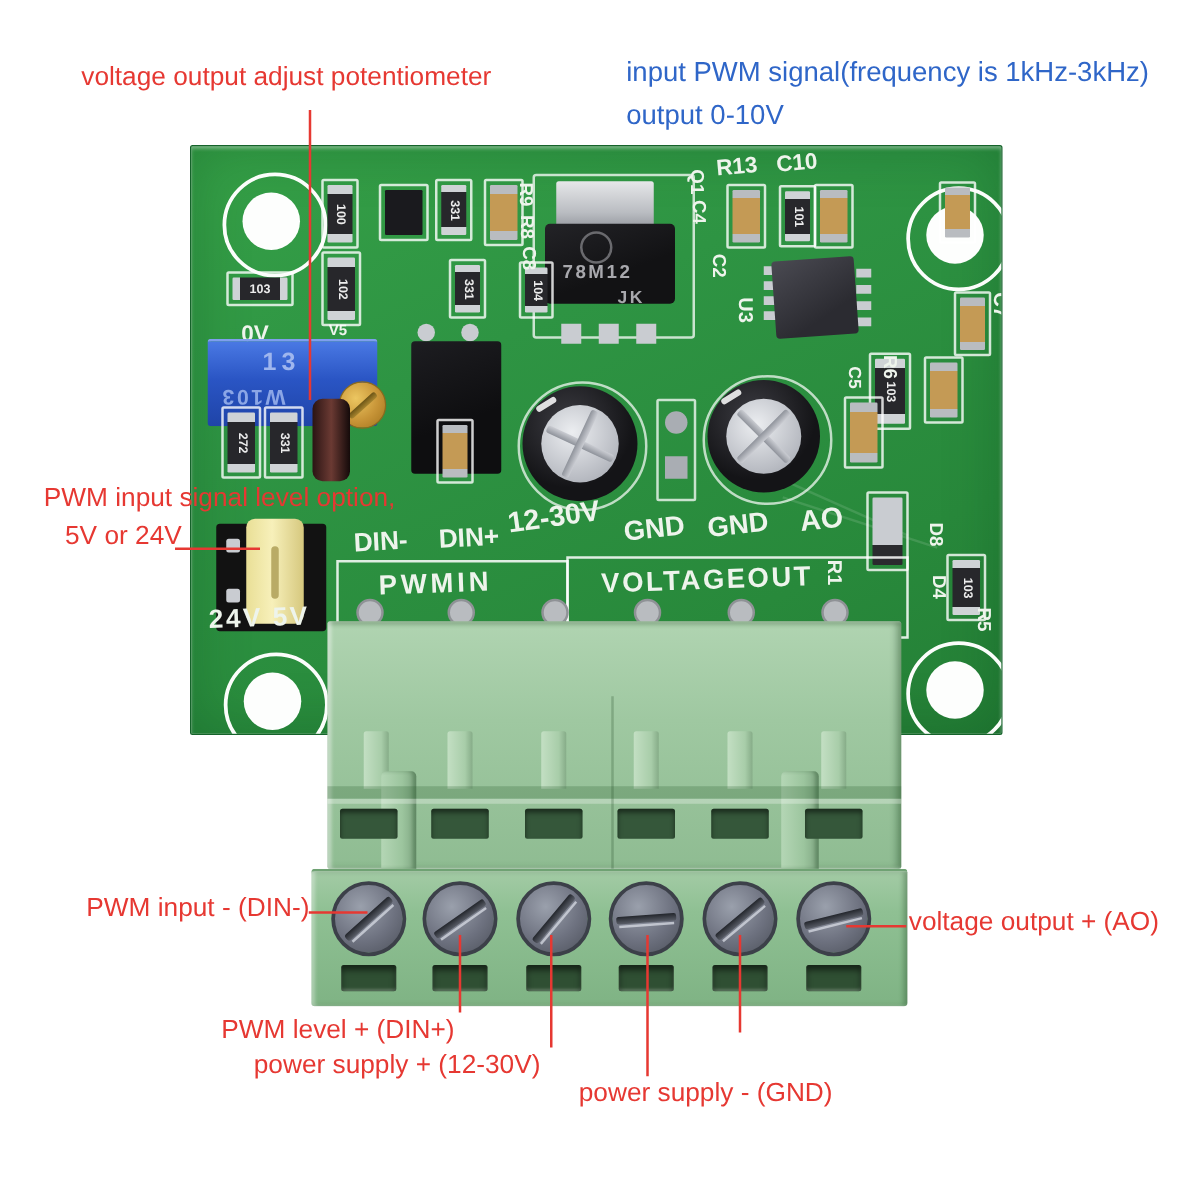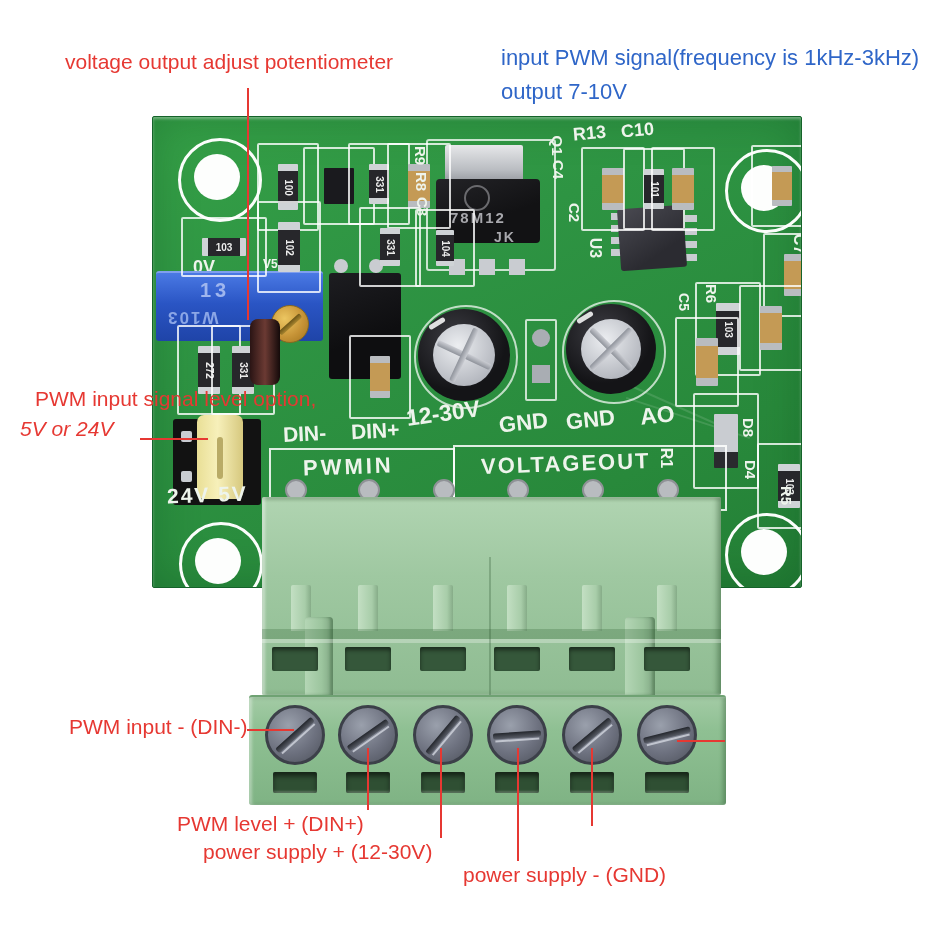--- a/index.html
+++ b/index.html
@@ -14,21 +14,21 @@
   #pcb{position:absolute;left:152px;top:116px;width:648px;height:470px;overflow:hidden;
        background:linear-gradient(155deg,#35a047 0%,#2e9443 35%,#28893b 75%,#247f36 100%);
        box-shadow:inset 0 2px 3px rgba(255,255,255,.35), inset 0 0 46px rgba(0,60,20,.28);
        border:1px solid #15632a;border-radius:2px;}
   .silk{position:absolute;color:#eef4ec;font-weight:bold;white-space:nowrap;
         font-family:"Liberation Sans",sans-serif;}
   .r90{transform:rotate(90deg);}
   .ring{position:absolute;border-radius:50%;}
   .holering{border:3px solid #fbfdfb;}
   .holein{background:#fdfefd;}
-  .sm{position:absolute;border:2px solid rgba(255,255,255,.8);padding:19px;border-radius:2px;}
+  .sm{position:absolute;border:2px solid rgba(255,255,255,.8);padding:3px;border-radius:2px;}
   .bd{display:flex;align-items:center;justify-content:center;border-radius:1px;}
   .res-v{background:linear-gradient(180deg,#cfd3d6 0 15%,#27272b 15% 85%,#cfd3d6 85%);}
   .res-h{background:linear-gradient(90deg,#cfd3d6 0 14%,#27272b 14% 86%,#cfd3d6 86%);}
   .cap-v{background:linear-gradient(180deg,#b9bcc0 0 16%,#c49a55 16% 84%,#b9bcc0 84%);}
   .code{color:#ececec;font:bold 10px "Liberation Sans",sans-serif;}
   .trace{position:absolute;background:rgba(255,255,255,.12);}
   
   #plug{position:absolute;left:262px;top:497px;width:459px;height:198px;border-radius:2px;
         background:linear-gradient(180deg,#b0d4b1 0%,#9fc8a1 40%,#8fbc92 100%);
         box-shadow:inset 3px 0 3px rgba(255,255,255,.45), inset -4px 0 5px rgba(25,65,30,.35), inset 0 3px 3px rgba(25,65,30,.18);}
@@ -85,21 +85,21 @@
     <div class="abs" style="left:532px;top:98px;width:12px;height:7px;background:#c9ccd1;box-shadow:0 13px #c9ccd1,0 26px #c9ccd1,0 39px #c9ccd1;"></div>
     <div class="abs" style="left:466px;top:90px;width:66px;height:62px;background:linear-gradient(150deg,#4a4a52,#2b2b31 70%);border-radius:3px;transform:rotate(-4deg);"></div>
 
     <div class="ring" style="left:181px;top:142px;width:14px;height:14px;background:#c9ccd1;"></div>
     <div class="ring" style="left:216px;top:142px;width:14px;height:14px;background:#c9ccd1;"></div>
     <div class="abs" style="left:176px;top:156px;width:72px;height:106px;background:linear-gradient(160deg,#1d1d21,#0e0e10 60%);border-radius:3px;"></div>
 
     <div class="silk" style="left:40px;top:140px;font-size:18px;">0V</div>
     <div class="silk" style="left:110px;top:140px;font-size:12px;">V5</div>
 
-    <div class="abs" style="left:3px;top:154px;width:136px;height:68px;background:linear-gradient(180deg,#4a79e4,#2a55c4 45%,#1f44a8);border-top:2px solid #7f9fee;border-radius:3px;padding-left:31px;">
+    <div class="abs" style="left:13px;top:154px;width:136px;height:68px;background:linear-gradient(180deg,#4a79e4,#2a55c4 45%,#1f44a8);border-top:2px solid #7f9fee;border-radius:3px;">
       <div class="t" style="left:44px;top:6px;color:#9fb6ee;font-size:20px;font-weight:bold;letter-spacing:4px;">13</div>
       <div class="t" style="left:10px;top:34px;color:#8ba6e6;font-size:17px;font-weight:bold;letter-spacing:2px;transform:rotate(180deg);">W103</div>
     </div>
     <div class="ring" style="left:118px;top:188px;width:36px;height:36px;background:radial-gradient(circle at 35% 35%,#ecc661,#c79437 55%,#a5761f 95%);border:1px solid #8a6a1e;">
       <div class="slotwrap" style="transform:rotate(-42deg);">
           <div class="slot" style="width:28px;height:5px;background:linear-gradient(180deg,#6b5416,#a8852f);"></div>
         </div>
     </div>
 
     <div class="abs" style="left:20px;top:302px;width:88px;height:86px;background:#121212;border-radius:3px;">
@@ -329,29 +329,30 @@
     <div class="tslot" style="left:172px;top:75px;"></div>
     <div class="tslot" style="left:246px;top:75px;"></div>
     <div class="tslot" style="left:321px;top:75px;"></div>
     <div class="tslot" style="left:396px;top:75px;"></div>
   </div>
 
   <div class="t red" style="left:65px;top:50px;">voltage output adjust potentiometer</div>
   <div class="rline" style="left:247px;top:88px;width:2px;height:232px;"></div>
 
   <div class="t blue" style="left:501px;top:45px;">input PWM signal(frequency is 1kHz-3kHz)</div>
-  <div class="t blue" style="left:501px;top:79px;">output 7-10V</div>
+  <div class="t blue" style="left:501px;top:79px;">output 0-10V</div>
 
   <div class="t red" style="left:35px;top:387px;">PWM input signal level option,</div>
-  <div class="t red" style="left:20px;top:417px;font-style:italic;">5V or 24V</div>
+  <div class="t red" style="left:52px;top:417px;">5V or 24V</div>
   <div class="rline" style="left:140px;top:438px;width:68px;height:2px;"></div>
 
   <div class="t red" style="left:40px;top:715px;margin-left:29px;">PWM input - (DIN-)</div>
   <div class="rline" style="left:247px;top:729px;width:47px;height:2px;"></div>
 
+  <div class="t red" style="left:727px;top:726px;">voltage output + (AO)</div>
   <div class="rline" style="left:677px;top:740px;width:48px;height:2px;"></div>
 
   <div class="rline" style="left:367px;top:748px;width:2px;height:62px;"></div>
   <div class="rline" style="left:440px;top:748px;width:2px;height:90px;"></div>
   <div class="rline" style="left:517px;top:748px;width:2px;height:113px;"></div>
   <div class="rline" style="left:591px;top:748px;width:2px;height:78px;"></div>
 
   <div class="t red" style="left:177px;top:812px;">PWM level + (DIN+)</div>
   <div class="t red" style="left:203px;top:840px;">power supply + (12-30V)</div>
   <div class="t red" style="left:463px;top:863px;">power supply - (GND)</div>

